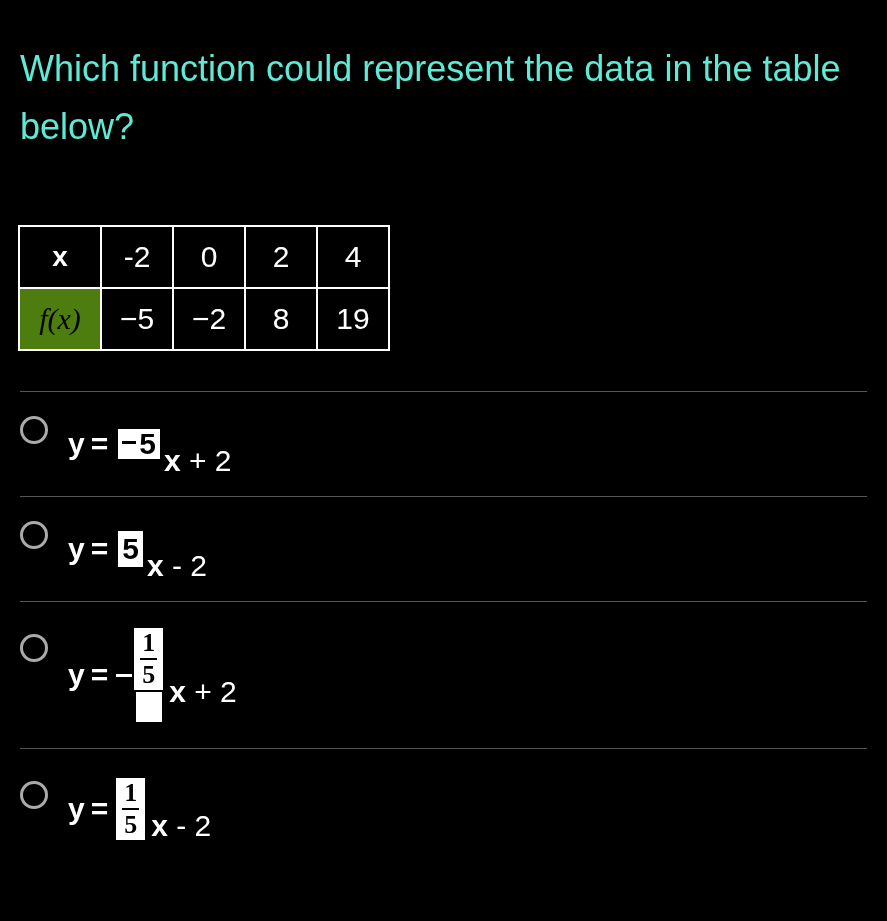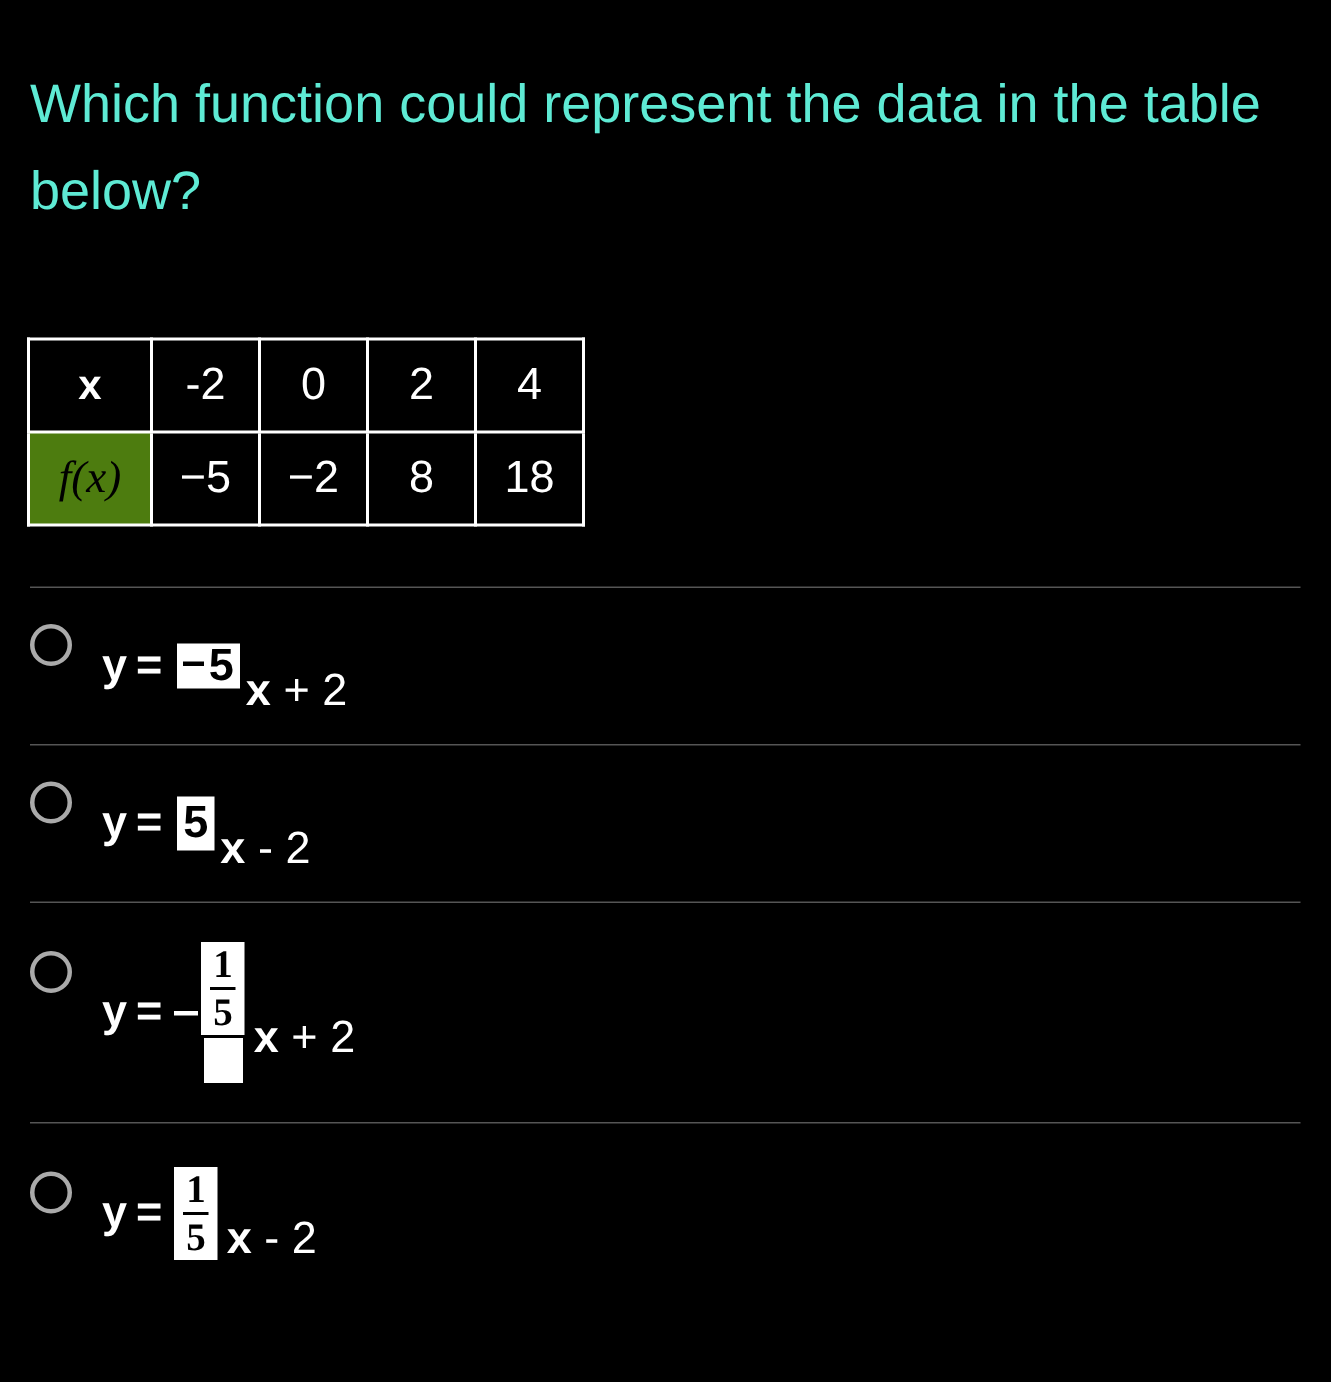--- a/index.html
+++ b/index.html
@@ -193,21 +193,21 @@
       <td>-2</td>
       <td>0</td>
       <td>2</td>
       <td>4</td>
     </tr>
     <tr>
       <td class="row-header-fx"><span style="font-style:italic">f</span>(<span style="font-style:italic">x</span>)</td>
       <td>−5</td>
       <td>−2</td>
       <td>8</td>
-      <td>18</td>
+      <td>19</td>
     </tr>
   </tbody>
     </table>
 </div>
 
 <div class="options">
 
   <div class="option">
     <div class="radio"></div>
     <div class="option-content">

